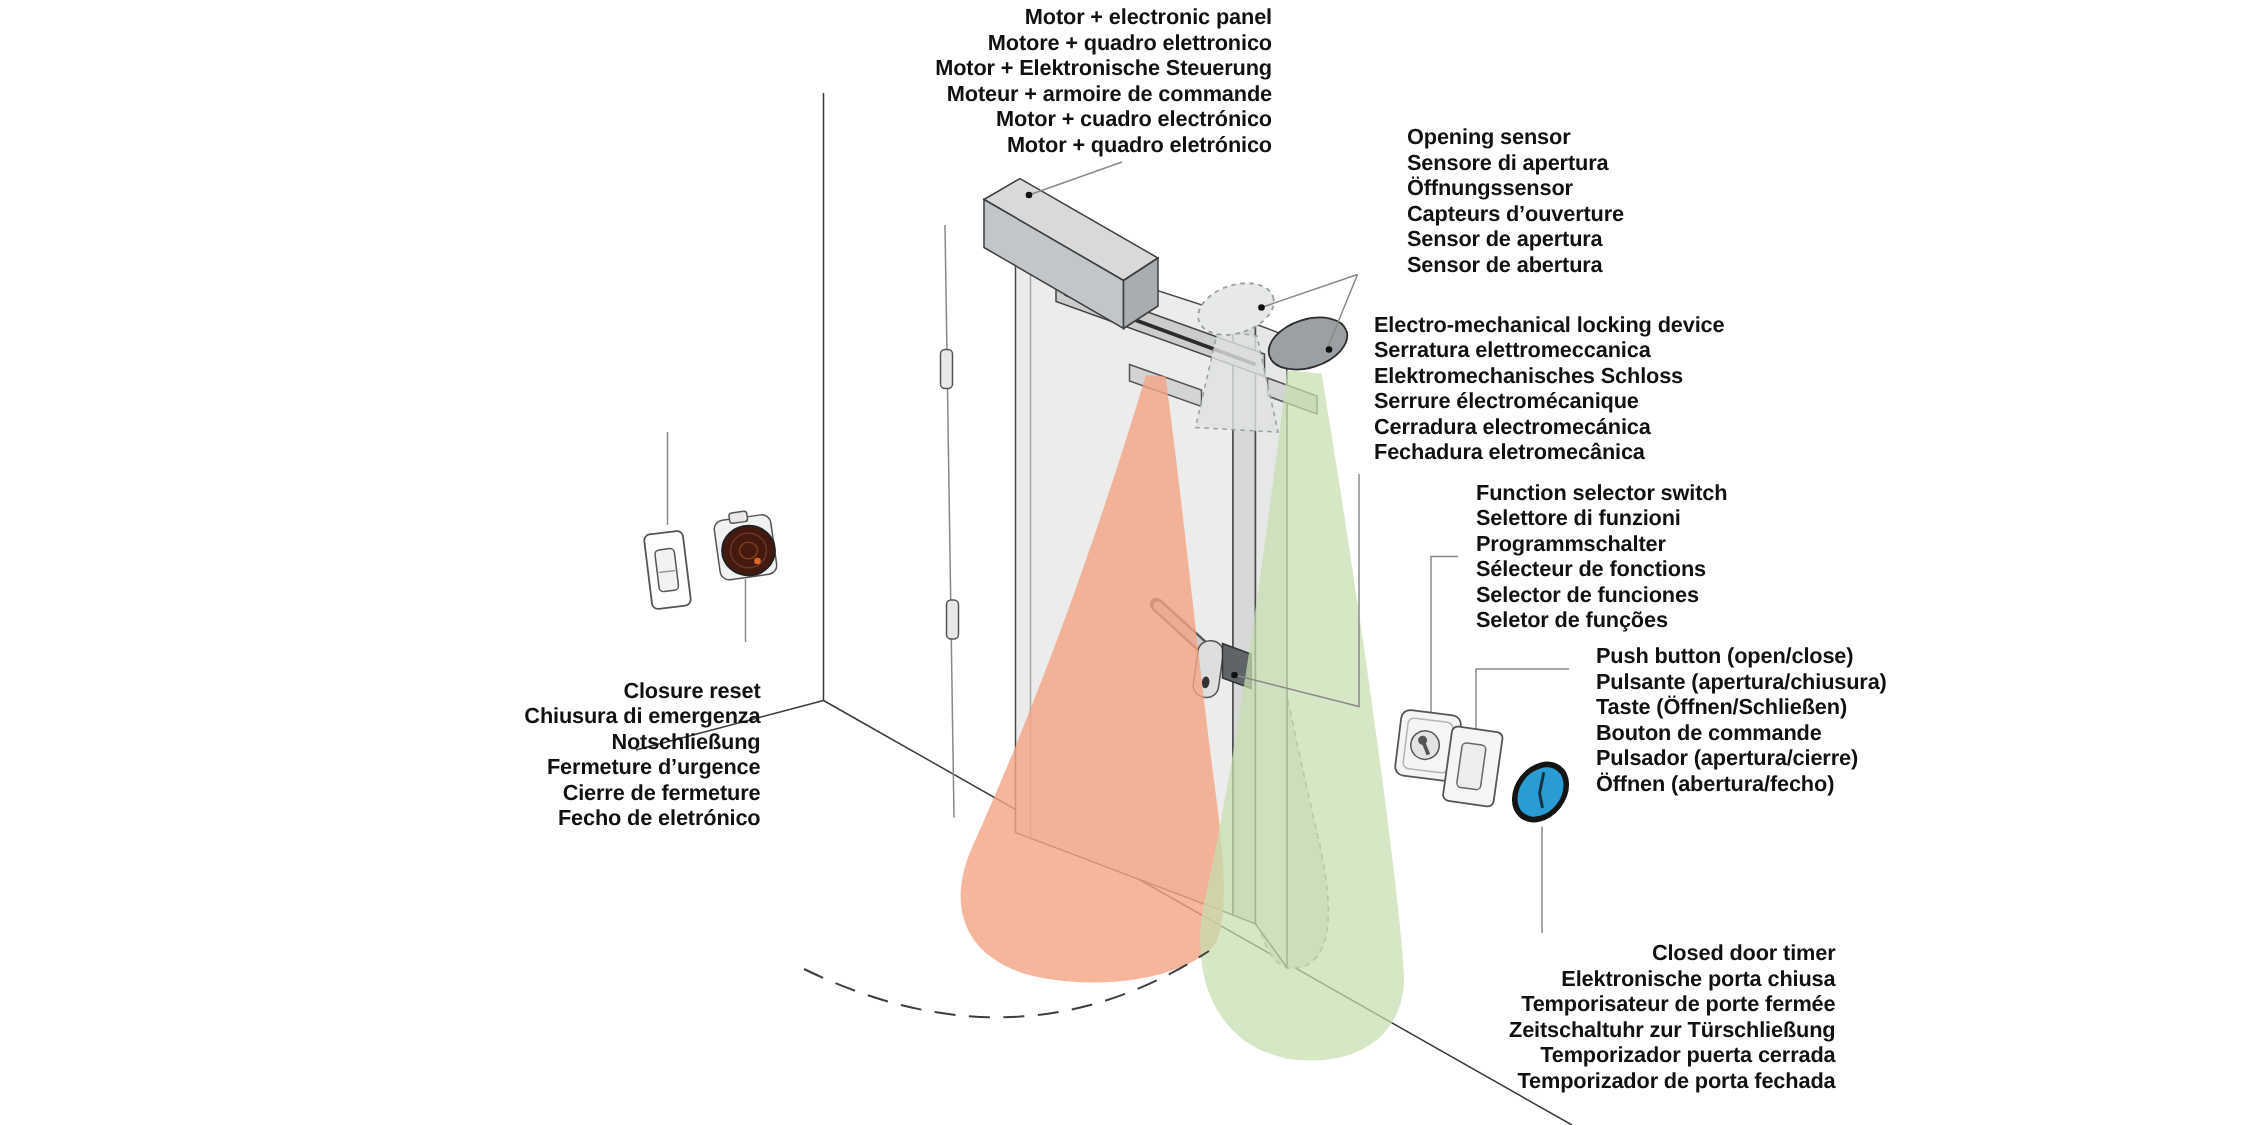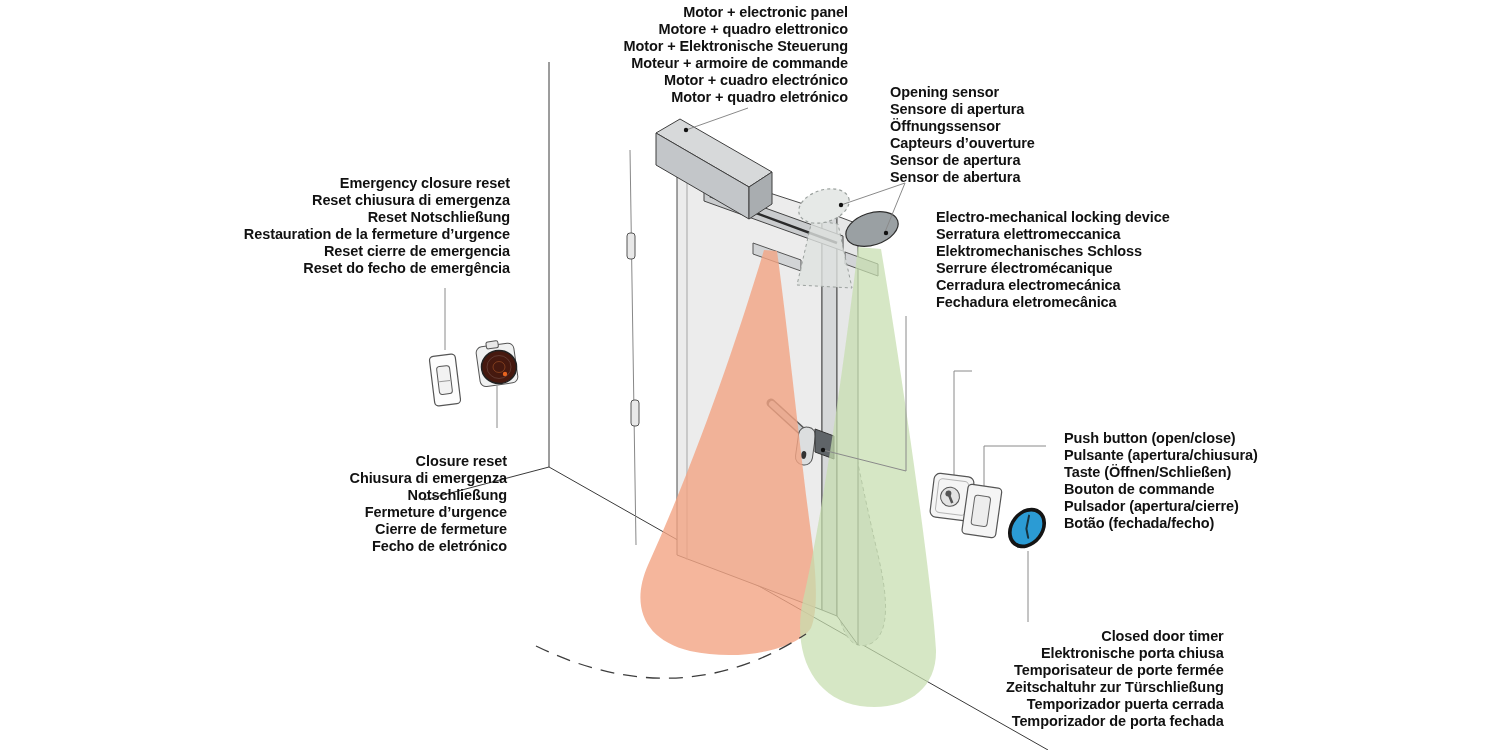--- a/index.html
+++ b/index.html
@@ -131,65 +131,65 @@
 
   <div class="lbl r" style="right:652px;top:4px;">
     <div>Motor + electronic panel</div>
     <div>Motore + quadro elettronico</div>
     <div>Motor + Elektronische Steuerung</div>
     <div>Moteur + armoire de commande</div>
     <div>Motor + cuadro electrónico</div>
     <div>Motor + quadro eletrónico</div>
   </div>
 
-  <div class="lbl" style="left:890px;top:84px;">
+  <div class="lbl" style="left:938px;top:84px;">
     <div>Opening sensor</div>
     <div>Sensore di apertura</div>
     <div>Öffnungssensor</div>
     <div>Capteurs d’ouverture</div>
     <div>Sensor de apertura</div>
     <div>Sensor de abertura</div>
   </div>
 
-  <div class="lbl" style="left:916px;top:209px;margin-left:20px;">
+  <div class="lbl" style="left:916px;top:209px;">
     <div>Electro-mechanical locking  device</div>
     <div>Serratura elettromeccanica</div>
     <div>Elektromechanisches Schloss</div>
     <div>Serrure électromécanique</div>
     <div>Cerradura electromecánica</div>
     <div>Fechadura eletromecânica</div>
   </div>
 
+  <div class="lbl" style="left:984px;top:321px;">
+    <div>Function selector switch</div>
+    <div>Selettore di funzioni</div>
+    <div>Programmschalter</div>
+    <div>Sélecteur de fonctions</div>
+    <div>Selector de funciones</div>
+    <div>Seletor  de funções</div>
+  </div>
 
   <div class="lbl" style="left:1064px;top:430px;">
     <div>Push button (open/close)</div>
     <div>Pulsante (apertura/chiusura)</div>
     <div>Taste  (Öffnen/Schließen)</div>
     <div>Bouton de commande</div>
     <div>Pulsador (apertura/cierre)</div>
-    <div>Botão  (fechada/fecho)</div>
+    <div>Öffnen  (abertura/fecho)</div>
   </div>
 
   <div class="lbl" style="left:1006px;top:628px;text-align:right;">
     <div>Closed door timer</div>
     <div>Elektronische porta chiusa</div>
     <div>Temporisateur de porte fermée</div>
     <div>Zeitschaltuhr zur Türschließung</div>
     <div>Temporizador puerta cerrada</div>
     <div>Temporizador de porta fechada</div>
   </div>
 
-  <div class="lbl r" style="right:990px;top:175px;">
-    <div>Emergency closure reset</div>
-    <div>Reset chiusura di emergenza</div>
-    <div>Reset Notschließung</div>
-    <div>Restauration de la fermeture d’urgence</div>
-    <div>Reset cierre de emergencia</div>
-    <div>Reset do fecho de emergência</div>
-  </div>
 
   <div class="lbl r" style="right:993px;top:430px;margin-top:23px;">
     <div>Closure reset</div>
     <div>Chiusura di emergenza</div>
     <div>Notschließung</div>
     <div>Fermeture d’urgence</div>
     <div>Cierre de fermeture</div>
     <div>Fecho de eletrónico</div>
   </div>
 

